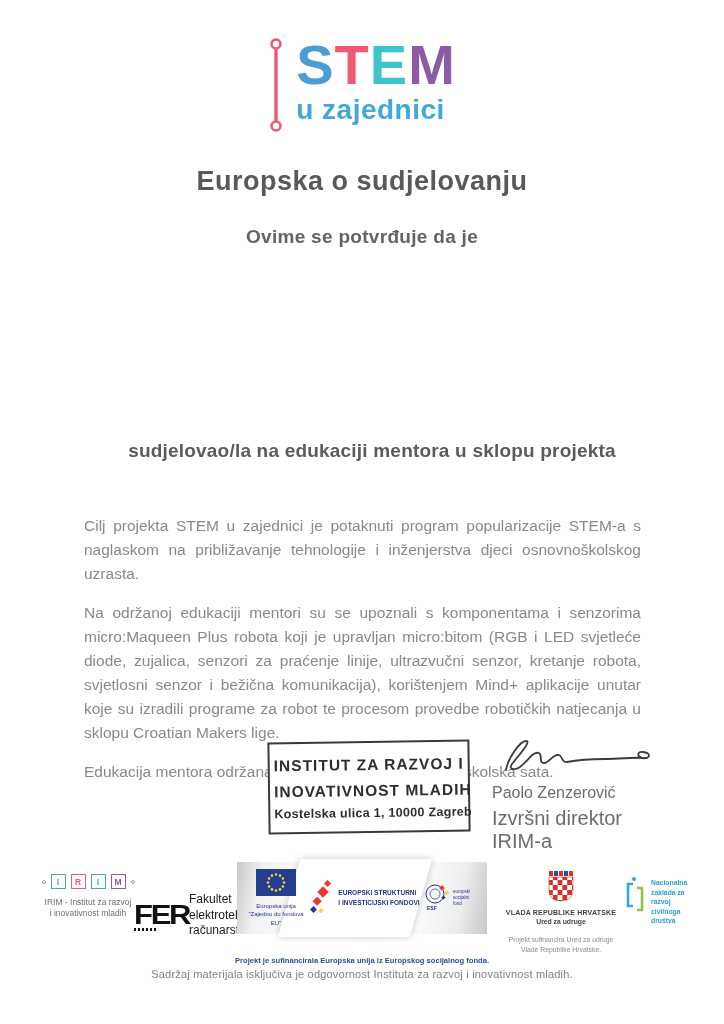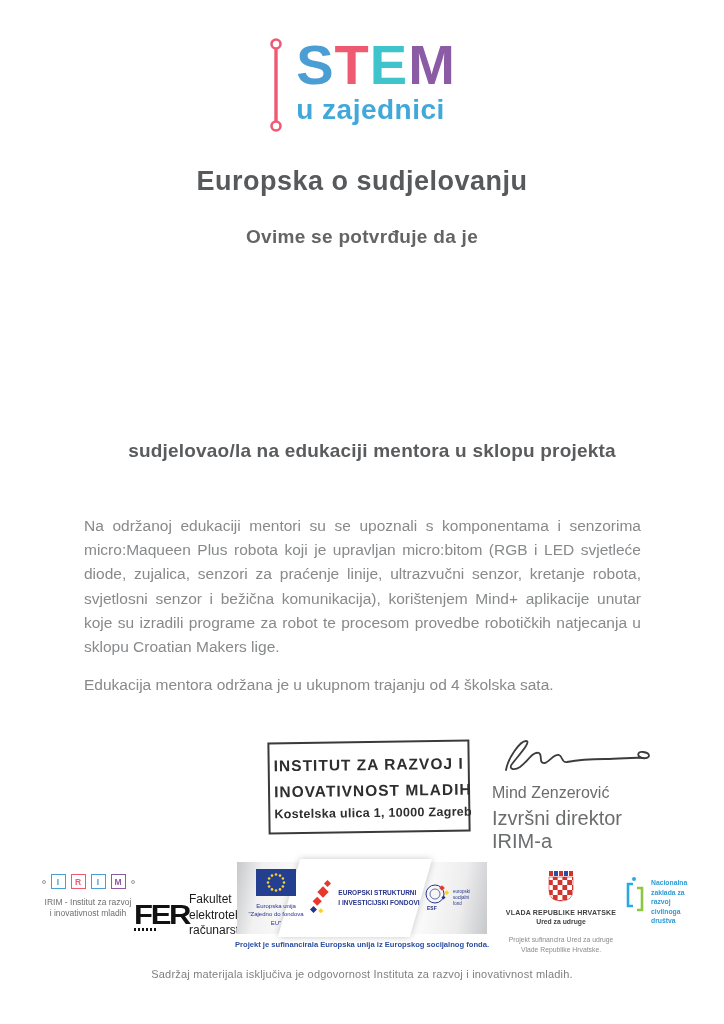--- a/index.html
+++ b/index.html
@@ -112,37 +112,38 @@
   <div class="title">Europska o sudjelovanju</div>
   <div class="subtitle">Ovime se potvrđuje da je</div>
 
   <div class="name-area"></div>
 
   <div class="statement">
     <div>sudjelovao/la na edukaciji mentora u sklopu projekta</div>
   </div>
 
   <div class="paragraphs">
+    <p>Cilj projekta STEM u zajednici je potaknuti program popularizacije STEM-a s naglaskom na približavanje tehnologije i inženjerstva djeci osnovnoškolskog uzrasta.</p>
     <p>Na održanoj edukaciji mentori su se upoznali s komponentama i senzorima micro:Maqueen Plus robota koji je upravljan micro:bitom (RGB i LED svjetleće diode, zujalica, senzori za praćenje linije, ultrazvučni senzor, kretanje robota, svjetlosni senzor i bežična komunikacija), korištenjem Mind+ aplikacije unutar koje su izradili programe za robot te procesom provedbe robotičkih natjecanja u sklopu Croatian Makers lige.</p>
     <p>Edukacija mentora održana je u ukupnom trajanju od 4 školska sata.</p>
   </div>
 
   <div class="stamp">
     <div class="stamp-line-big">INSTITUT ZA RAZVOJ I</div>
     <div class="stamp-line-big">INOVATIVNOST MLADIH</div>
     <div class="stamp-line-small">Kostelska ulica 1, 10000 Zagreb</div>
   </div>
 
   <div class="signature">
     <svg class="sig-scribble" width="168" height="50" viewBox="0 0 168 50">
       <path d="M14 40 C16 28 28 11 34 11 C40 11 26 26 20 34 C16 39 22 41 28 37
                C36 31 41 21 47 23 C51 25 46 34 53 33 C59 31 61 24 67 25 C71 26 69 33 75 32
                C85 30 99 29 113 29 C129 29 143 27 151 28 C159 29 159 23 151 22 C146 21.5 143 26 152 28.5" stroke="#3c3c3e" stroke-width="1.8" fill="none" stroke-linecap="round"></path>
     </svg>
-    <div class="sig-name">Mind Zenzerović</div>
+    <div class="sig-name">Paolo Zenzerović</div>
     <div class="sig-role">Izvršni direktor IRIM-a</div>
   </div>
 
   <div class="footer">
 
     <div class="irim-logo">
       <div class="irim-boxes">
         <span class="irim-dot"></span>
         <span class="irim-box" style="color: rgb(74, 158, 211);">I</span>
         <span class="irim-box" style="color: rgb(239, 90, 115);">R</span>
@@ -210,21 +211,21 @@
             <circle cx="12" cy="12" r="5" fill="none" stroke="#27348b" stroke-width="0.7"></circle>
             <rect x="17" y="4" width="4" height="4" transform="rotate(45 19 6)" fill="#e8372c"></rect>
             <rect x="22" y="9" width="3.4" height="3.4" transform="rotate(45 23.7 10.7)" fill="#f8d12e"></rect>
             <rect x="19" y="14" width="3" height="3" transform="rotate(45 20.5 15.5)" fill="#27348b"></rect>
             <text x="4" y="28" font-size="5" font-weight="bold" fill="#27348b">ESF</text>
           </svg>
           <div class="esf-caption">europski socijalni fond</div>
         </div>
 
       </div>
-      <div class="eu-caption" style="color: rgb(43, 78, 162);">Projekt je sufinancirala Europska unija iz Europskog socijalnog fonda.</div>
+      <div class="eu-caption" style="color: rgb(43, 78, 162); margin-top: 16px;">Projekt je sufinancirala Europska unija iz Europskog socijalnog fonda.</div>
     </div>
 
     <div class="vlada-logo">
       <svg width="26" height="32" viewBox="0 0 26 32">
         <defs>
           <pattern id="cb" width="9.6" height="10" patternUnits="userSpaceOnUse">
             <rect width="4.8" height="5" fill="#d0342c"></rect>
             <rect x="4.8" width="4.8" height="5" fill="#ffffff"></rect>
             <rect y="5" width="4.8" height="5" fill="#ffffff"></rect>
             <rect x="4.8" y="5" width="4.8" height="5" fill="#d0342c"></rect>

